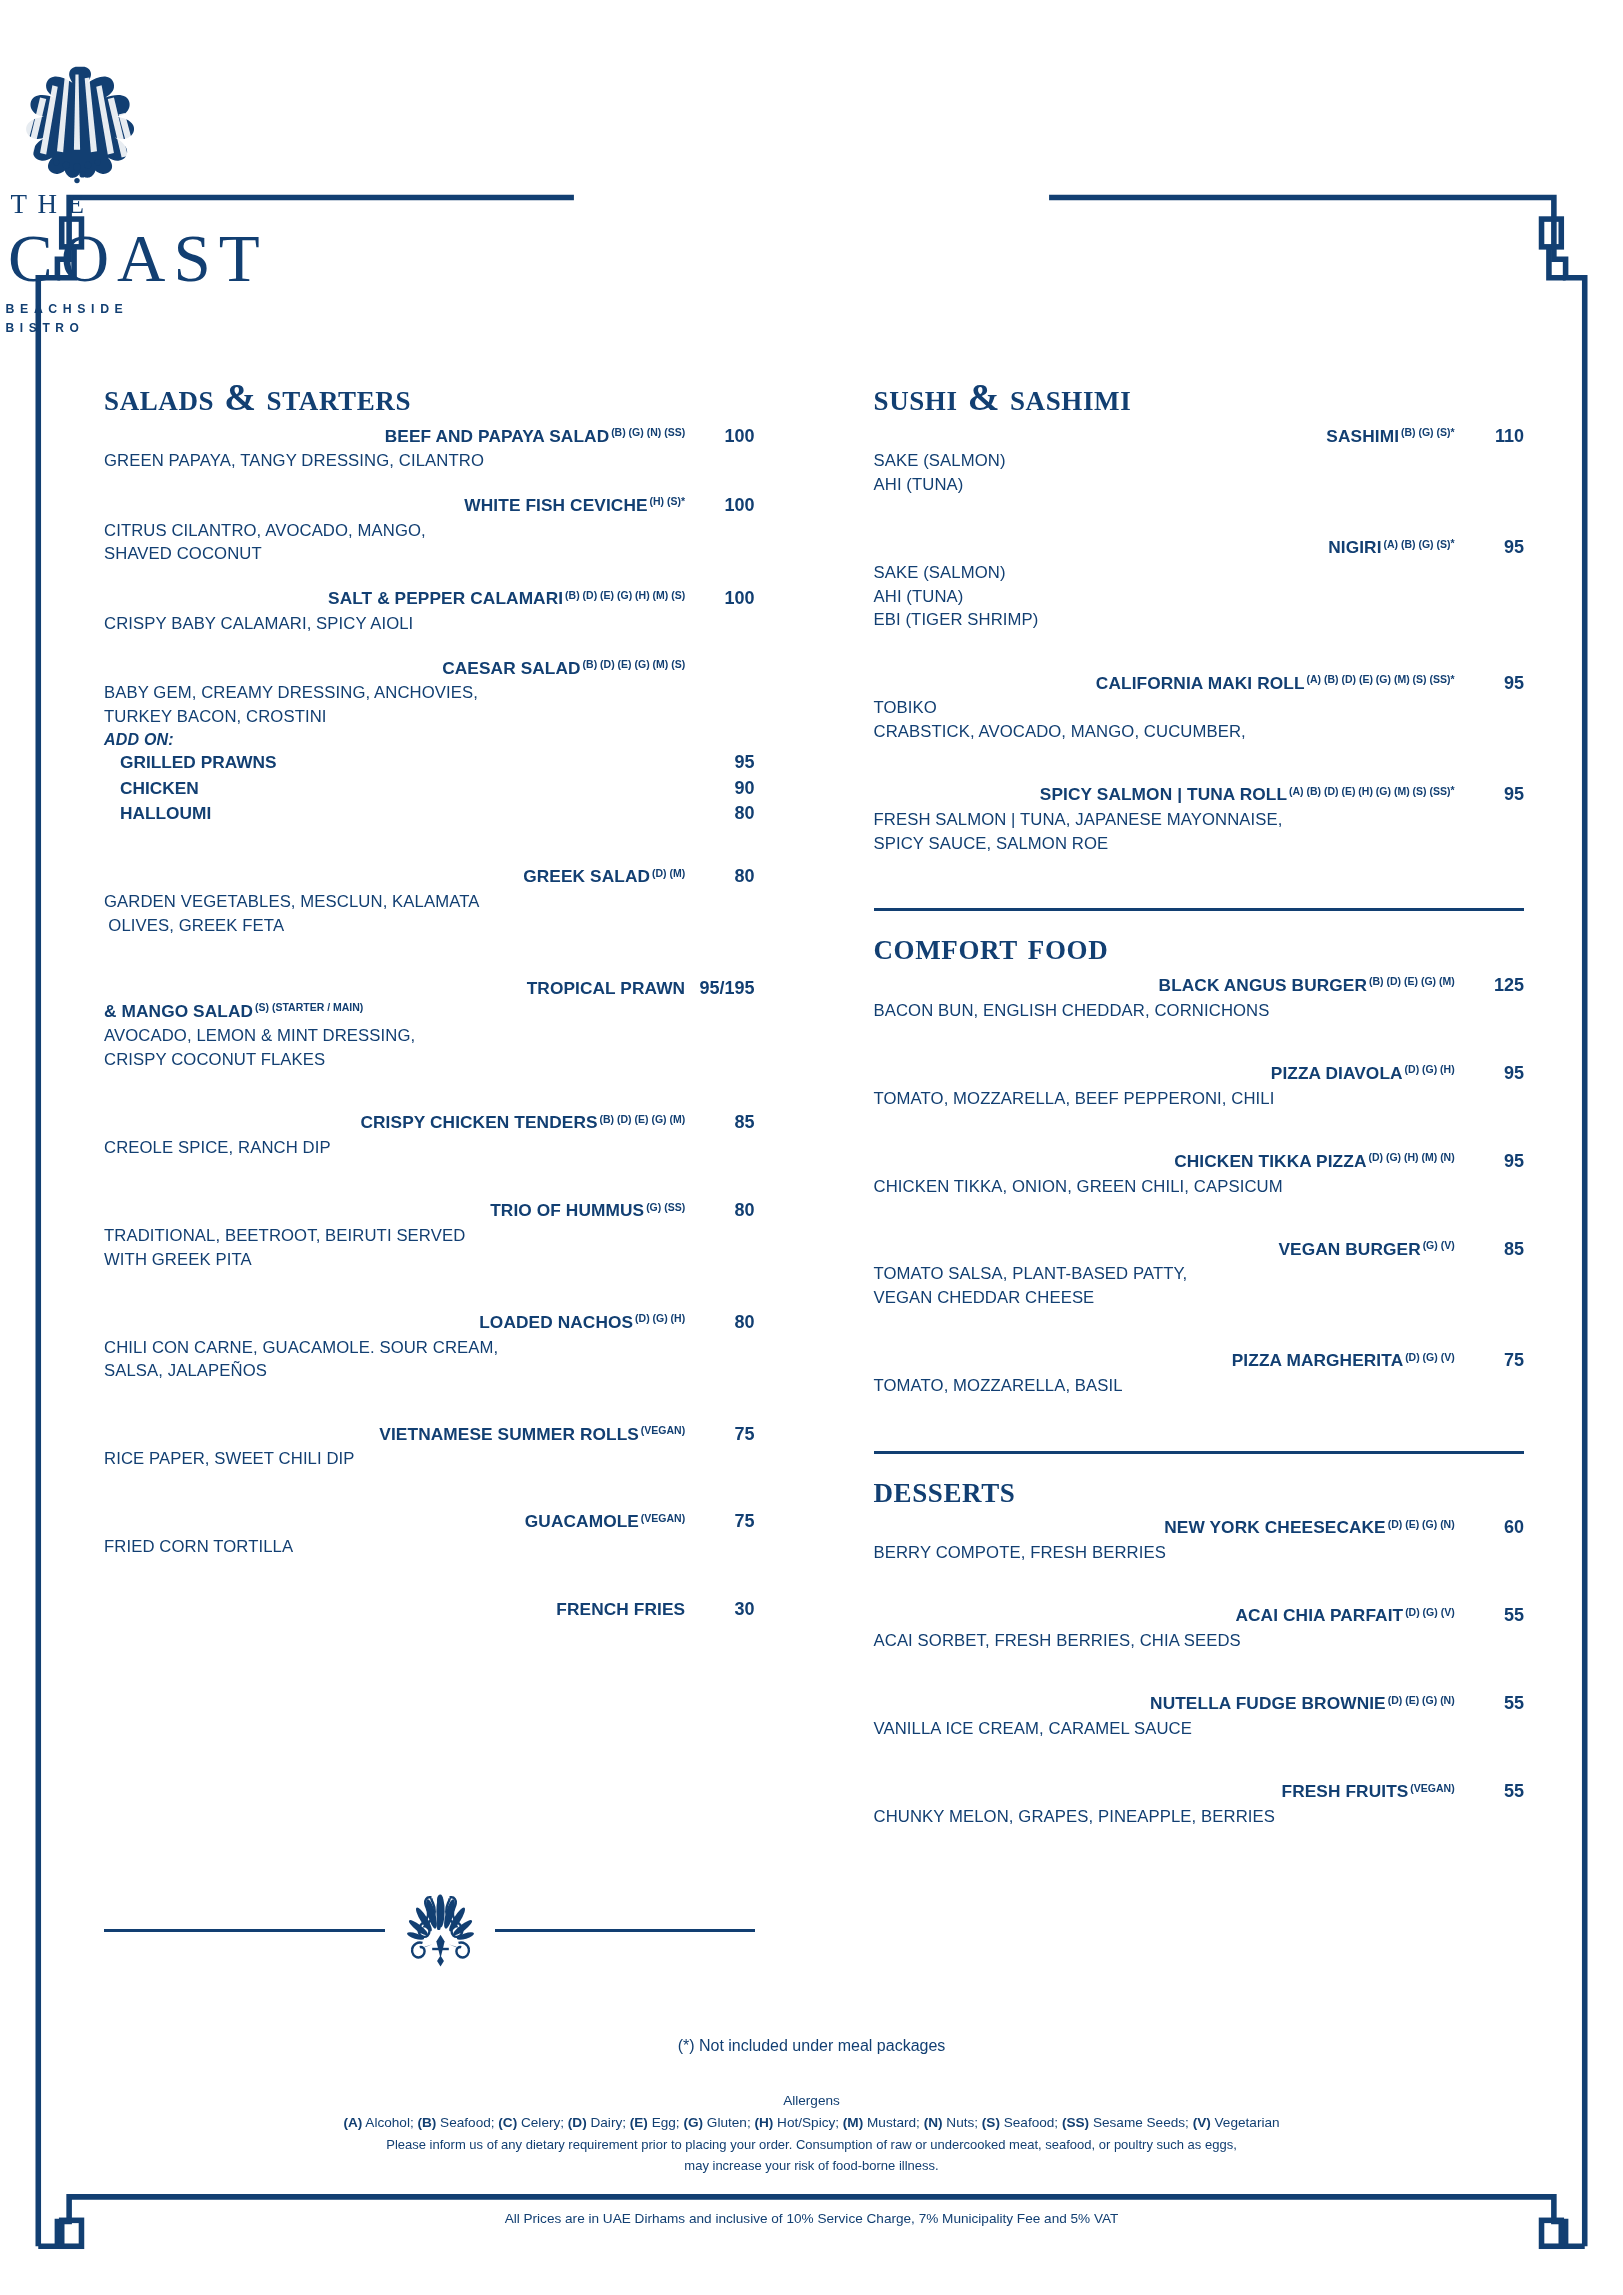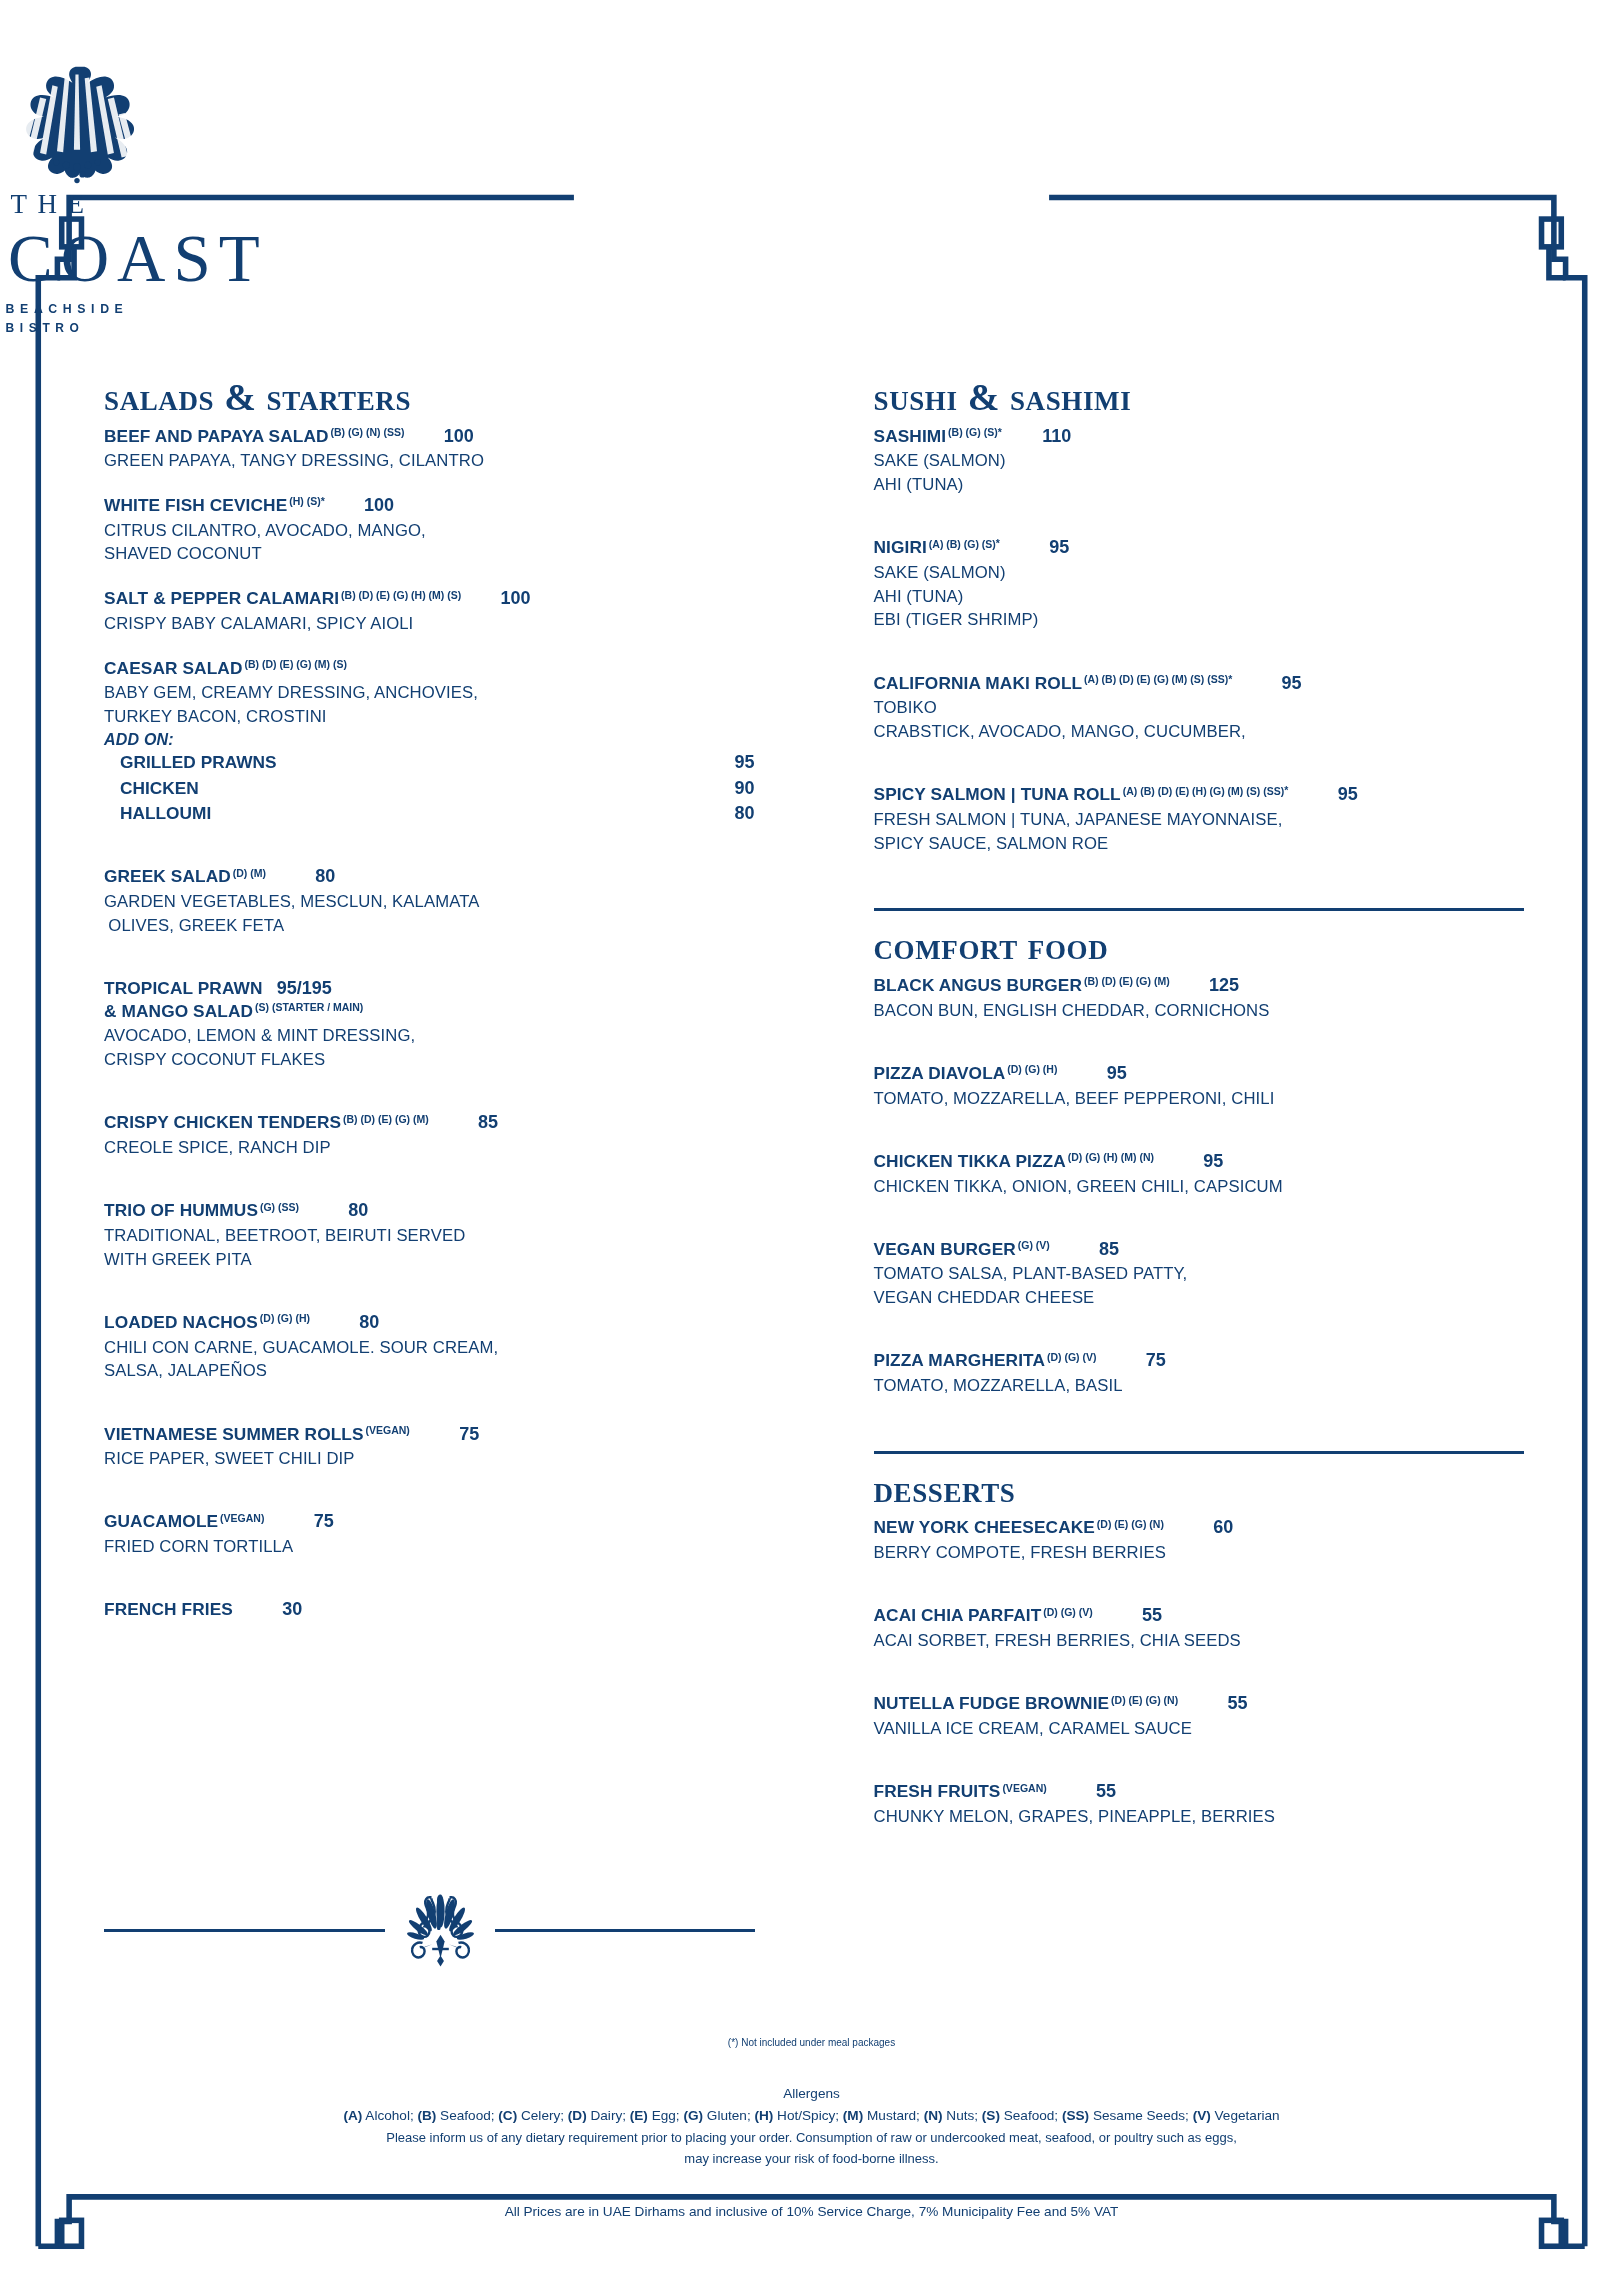--- a/index.html
+++ b/index.html
@@ -97,21 +97,21 @@
   }
   .section-title::first-letter { font-size: 1em; }
 
   
   .item { margin-bottom: 21px; }
   .item.tight { margin-bottom: 0; }
 
   .item-row {
     display: flex;
     align-items: baseline;
-    justify-content: flex-start;
+    justify-content: flex-end;
     gap: 12.3px;
   }
   .item-name {
     font-family: "Liberation Sans", sans-serif;
     font-weight: 700;
     font-size: 17.3px;
     letter-spacing: 0.1px;
     line-height: 1.32;
     text-transform: uppercase;
   }
@@ -194,21 +194,21 @@
   
   .footer {
     position: absolute;
     left: 0; right: 0;
     top: 2037px;
     text-align: center;
     font-family: "Liberation Sans", sans-serif;
     color: #123F72;
   }
   .foot-star {
-    font-size: 10px;
+    font-size: 16px;
     font-weight: 400;
     margin-bottom: 38px;
   }
   .foot-allergens-title { font-size: 13.6px; font-weight: 400; margin-bottom: 3.7px; }
   .foot-key { font-size: 13.6px; font-weight: 400; line-height: 1.62; }
   .foot-key b { font-weight: 700; }
   .foot-note { font-size: 13px; font-weight: 400; line-height: 1.62; }
   .foot-prices { font-size: 13.6px; font-weight: 400; margin-top: 35px; }
 </style>
 </head>

